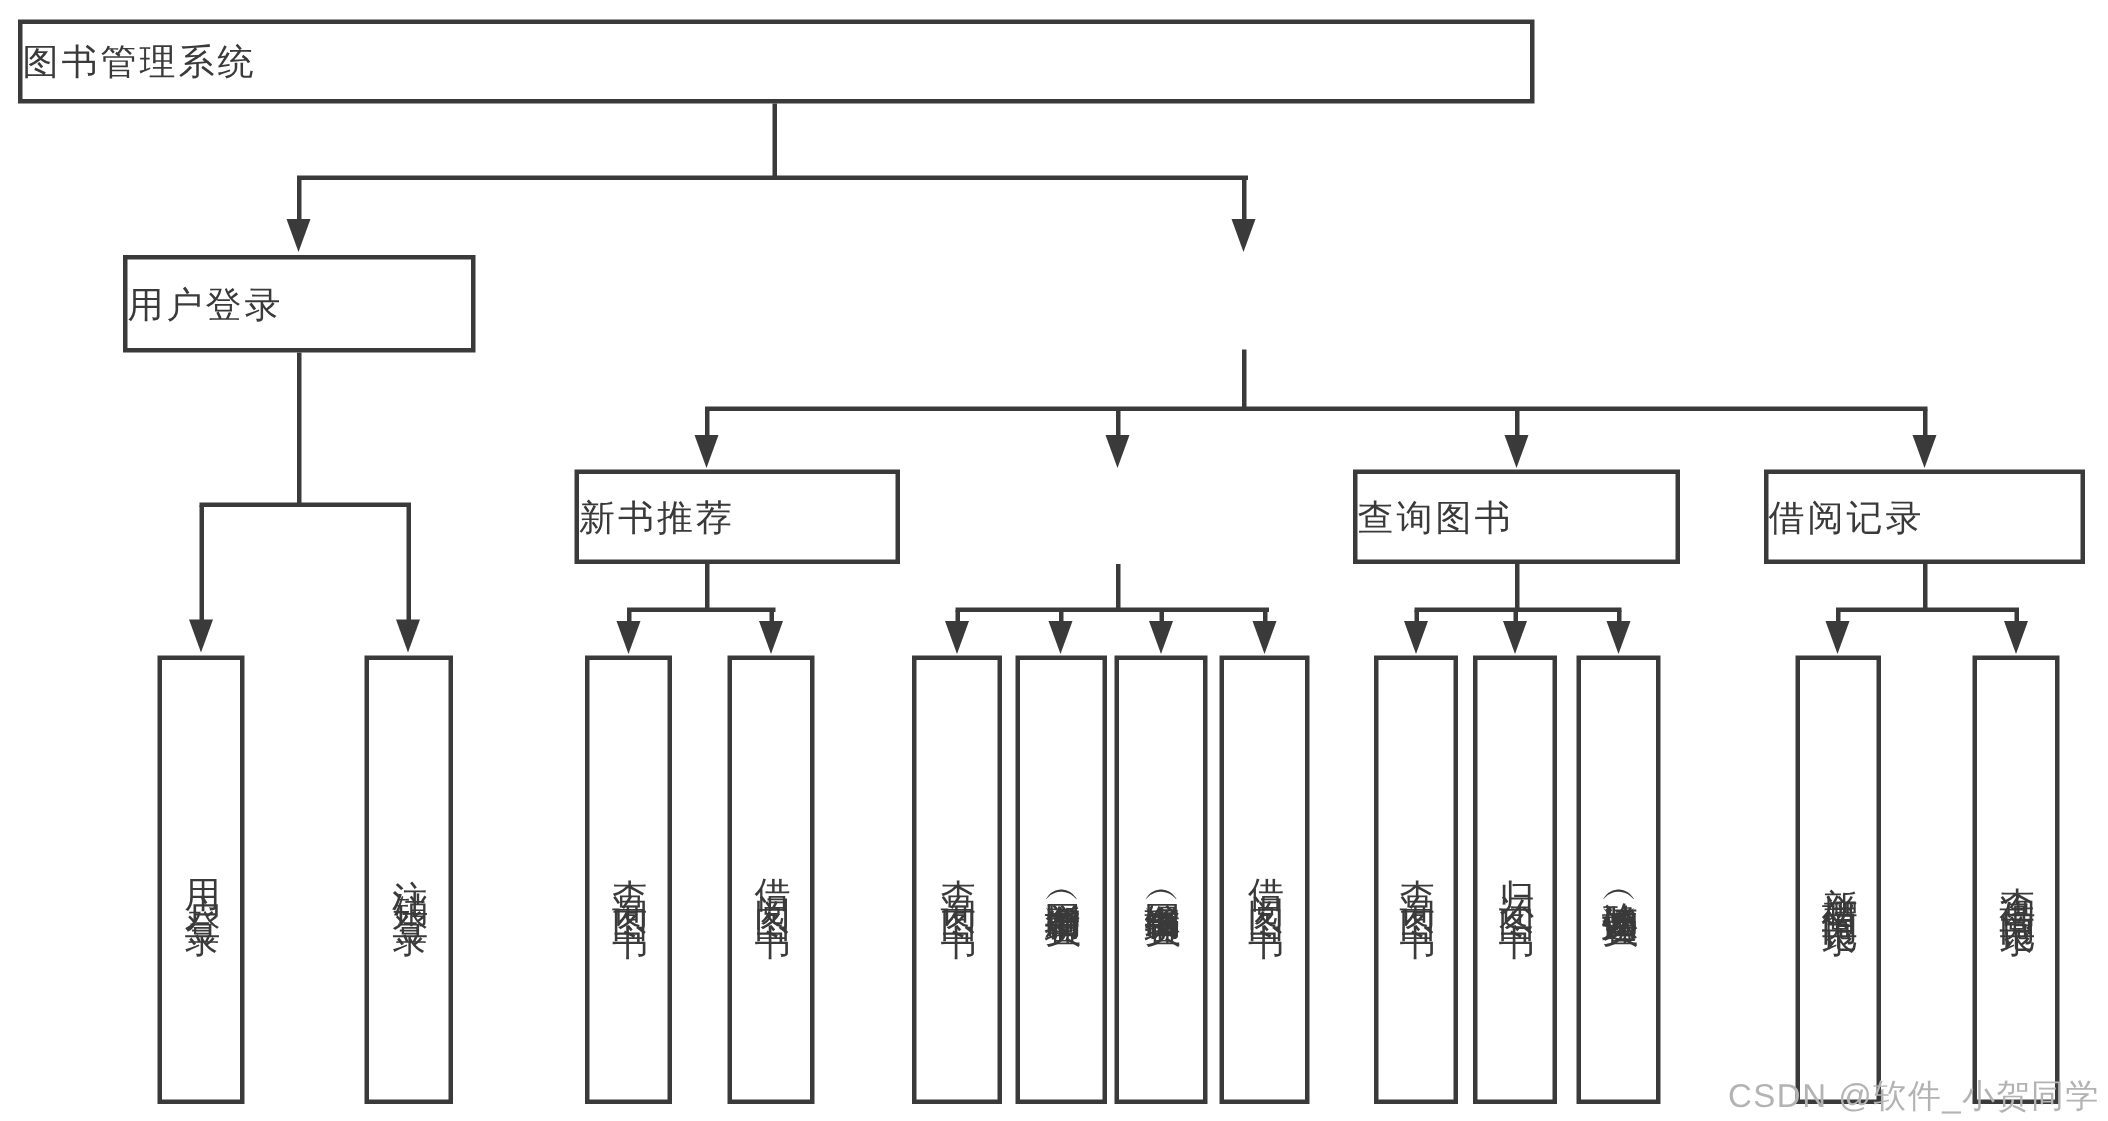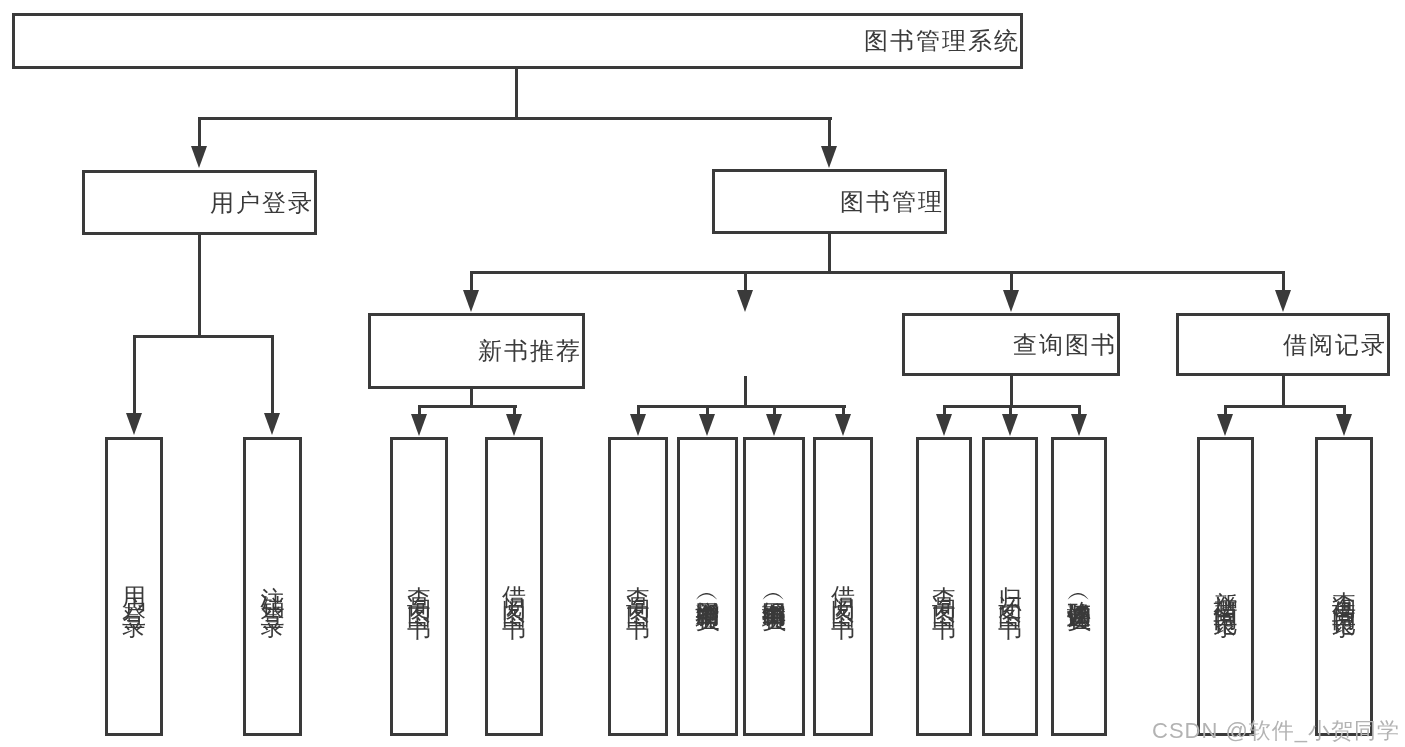--- a/index.html
+++ b/index.html
@@ -22,21 +22,21 @@
     overflow: hidden;
   }
   
   .hbox {
     position: absolute;
     box-sizing: border-box;
     border: 3px solid var(--line);
     background: #fff;
     display: flex;
     align-items: center;
-    justify-content: flex-end;
+    justify-content: flex-start;
     font-size: 24px;
     letter-spacing: 2px;
     color: var(--text);
     z-index: 2;
   }
   
   .leaf {
     position: absolute;
     top: 437px;
     height: 299px;
@@ -92,43 +92,40 @@
   <div class="line" style="left:515px; top:68px; width:3px; height:52px;"></div>
   <div class="line" style="left:198px; top:117px; width:634px; height:3px;"></div>
   <div class="line" style="left:198px; top:119px; width:3px; height:30px;"></div>
   <div class="arrow" style="left:191px; top:146px;"></div>
   <div class="line" style="left:828px; top:119px; width:3px; height:30px;"></div>
   <div class="arrow" style="left:821px; top:146px;"></div>
 
   <div class="hbox" style="left:82px; top:170px; width:235px; height:65px;">
     <span>用户登录</span>
   </div>
-  <div class="hbox" style="left:712px; top:169px; width:235px; height:65px;">
-    <span>图书管理</span>
-  </div>
 
   <div class="line" style="left:198px; top:234px; width:3px; height:104px;"></div>
   <div class="line" style="left:133px; top:335px; width:141px; height:3px;"></div>
   <div class="line" style="left:133px; top:337px; width:3px; height:80px;"></div>
   <div class="arrow" style="left:126px; top:413px;"></div>
   <div class="line" style="left:271px; top:337px; width:3px; height:80px;"></div>
   <div class="arrow" style="left:264px; top:413px;"></div>
 
   <div class="line" style="left:828px; top:233px; width:3px; height:41px;"></div>
   <div class="line" style="left:470px; top:271px; width:815px; height:3px;"></div>
   <div class="line" style="left:470px; top:273px; width:3px; height:20px;"></div>
   <div class="arrow" style="left:463px; top:290px;"></div>
   <div class="line" style="left:744px; top:273px; width:3px; height:20px;"></div>
   <div class="arrow" style="left:737px; top:290px;"></div>
   <div class="line" style="left:1010px; top:273px; width:3px; height:20px;"></div>
   <div class="arrow" style="left:1003px; top:290px;"></div>
   <div class="line" style="left:1282px; top:273px; width:3px; height:20px;"></div>
   <div class="arrow" style="left:1275px; top:290px;"></div>
 
-  <div class="hbox" style="left:368px; top:313px; width:217px; height:76px;">
+  <div class="hbox" style="left:383px; top:313px; width:217px; height:63px;">
     <span>新书推荐</span>
   </div>
   <div class="hbox" style="left:902px; top:313px; width:218px; height:63px;">
     <span>查询图书</span>
   </div>
   <div class="hbox" style="left:1176px; top:313px; width:214px; height:63px;">
     <span>借阅记录</span>
   </div>
 
   <div class="line" style="left:470px; top:376px; width:3px; height:32px;"></div>

